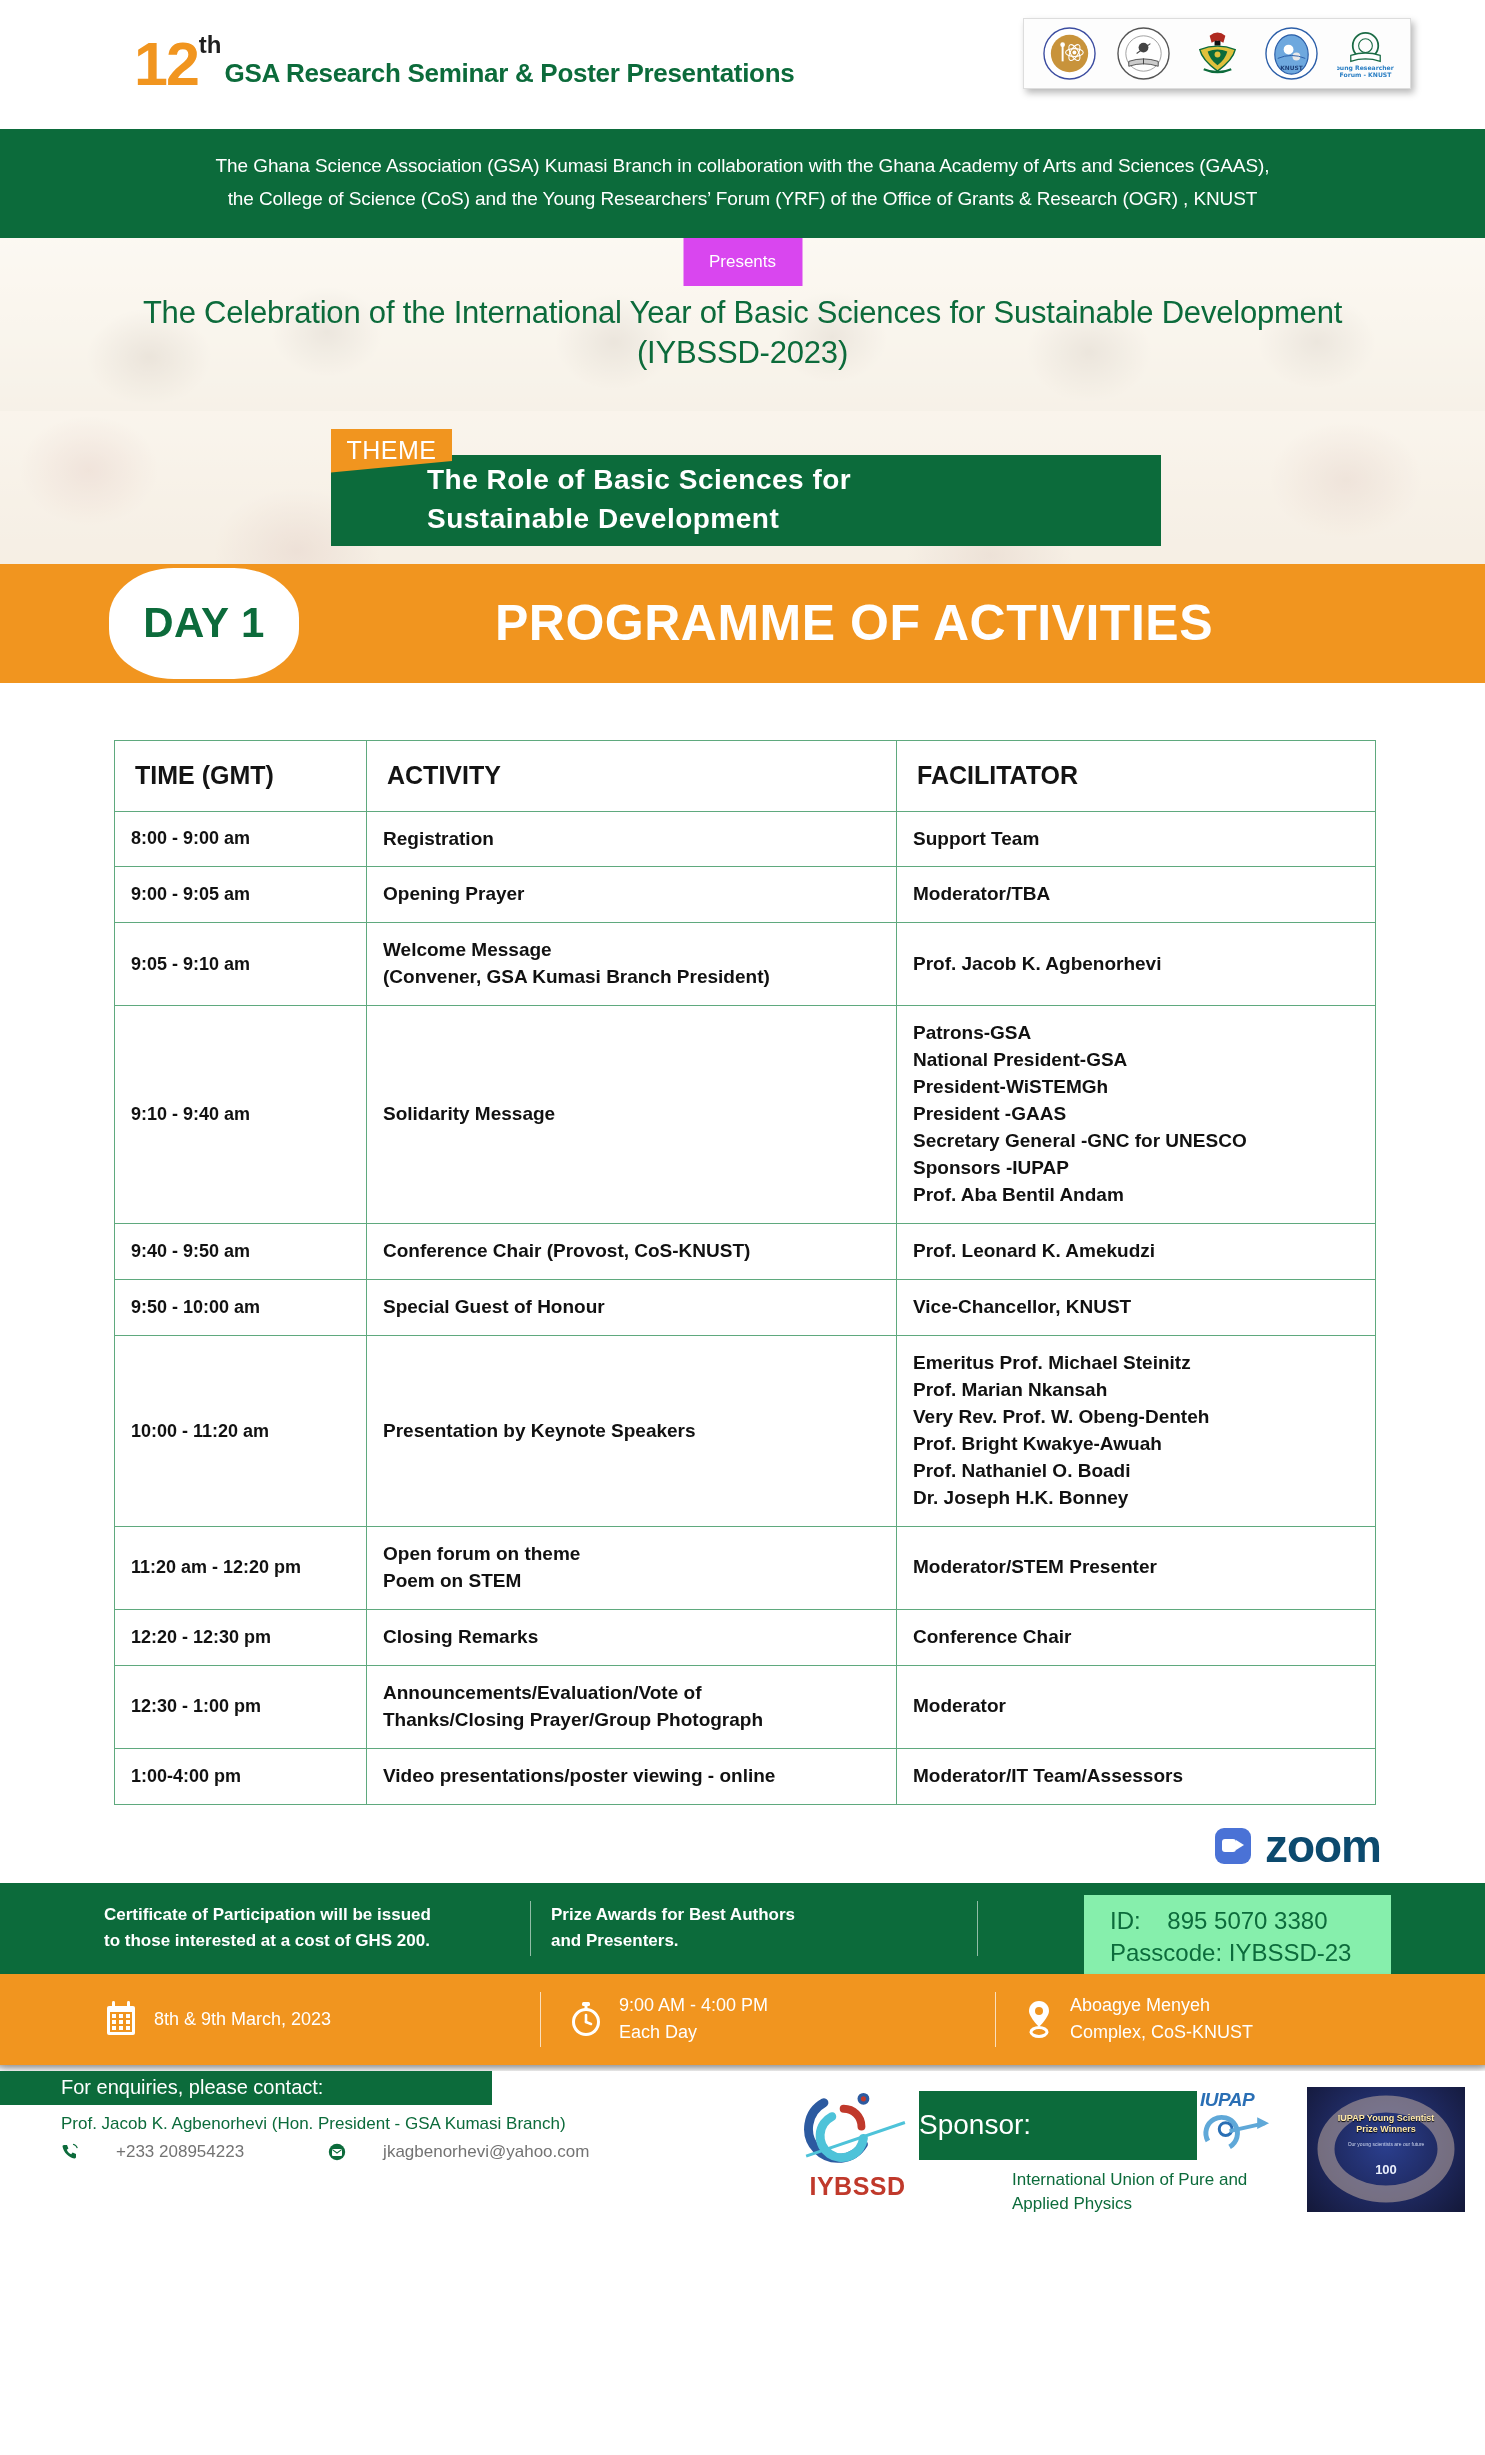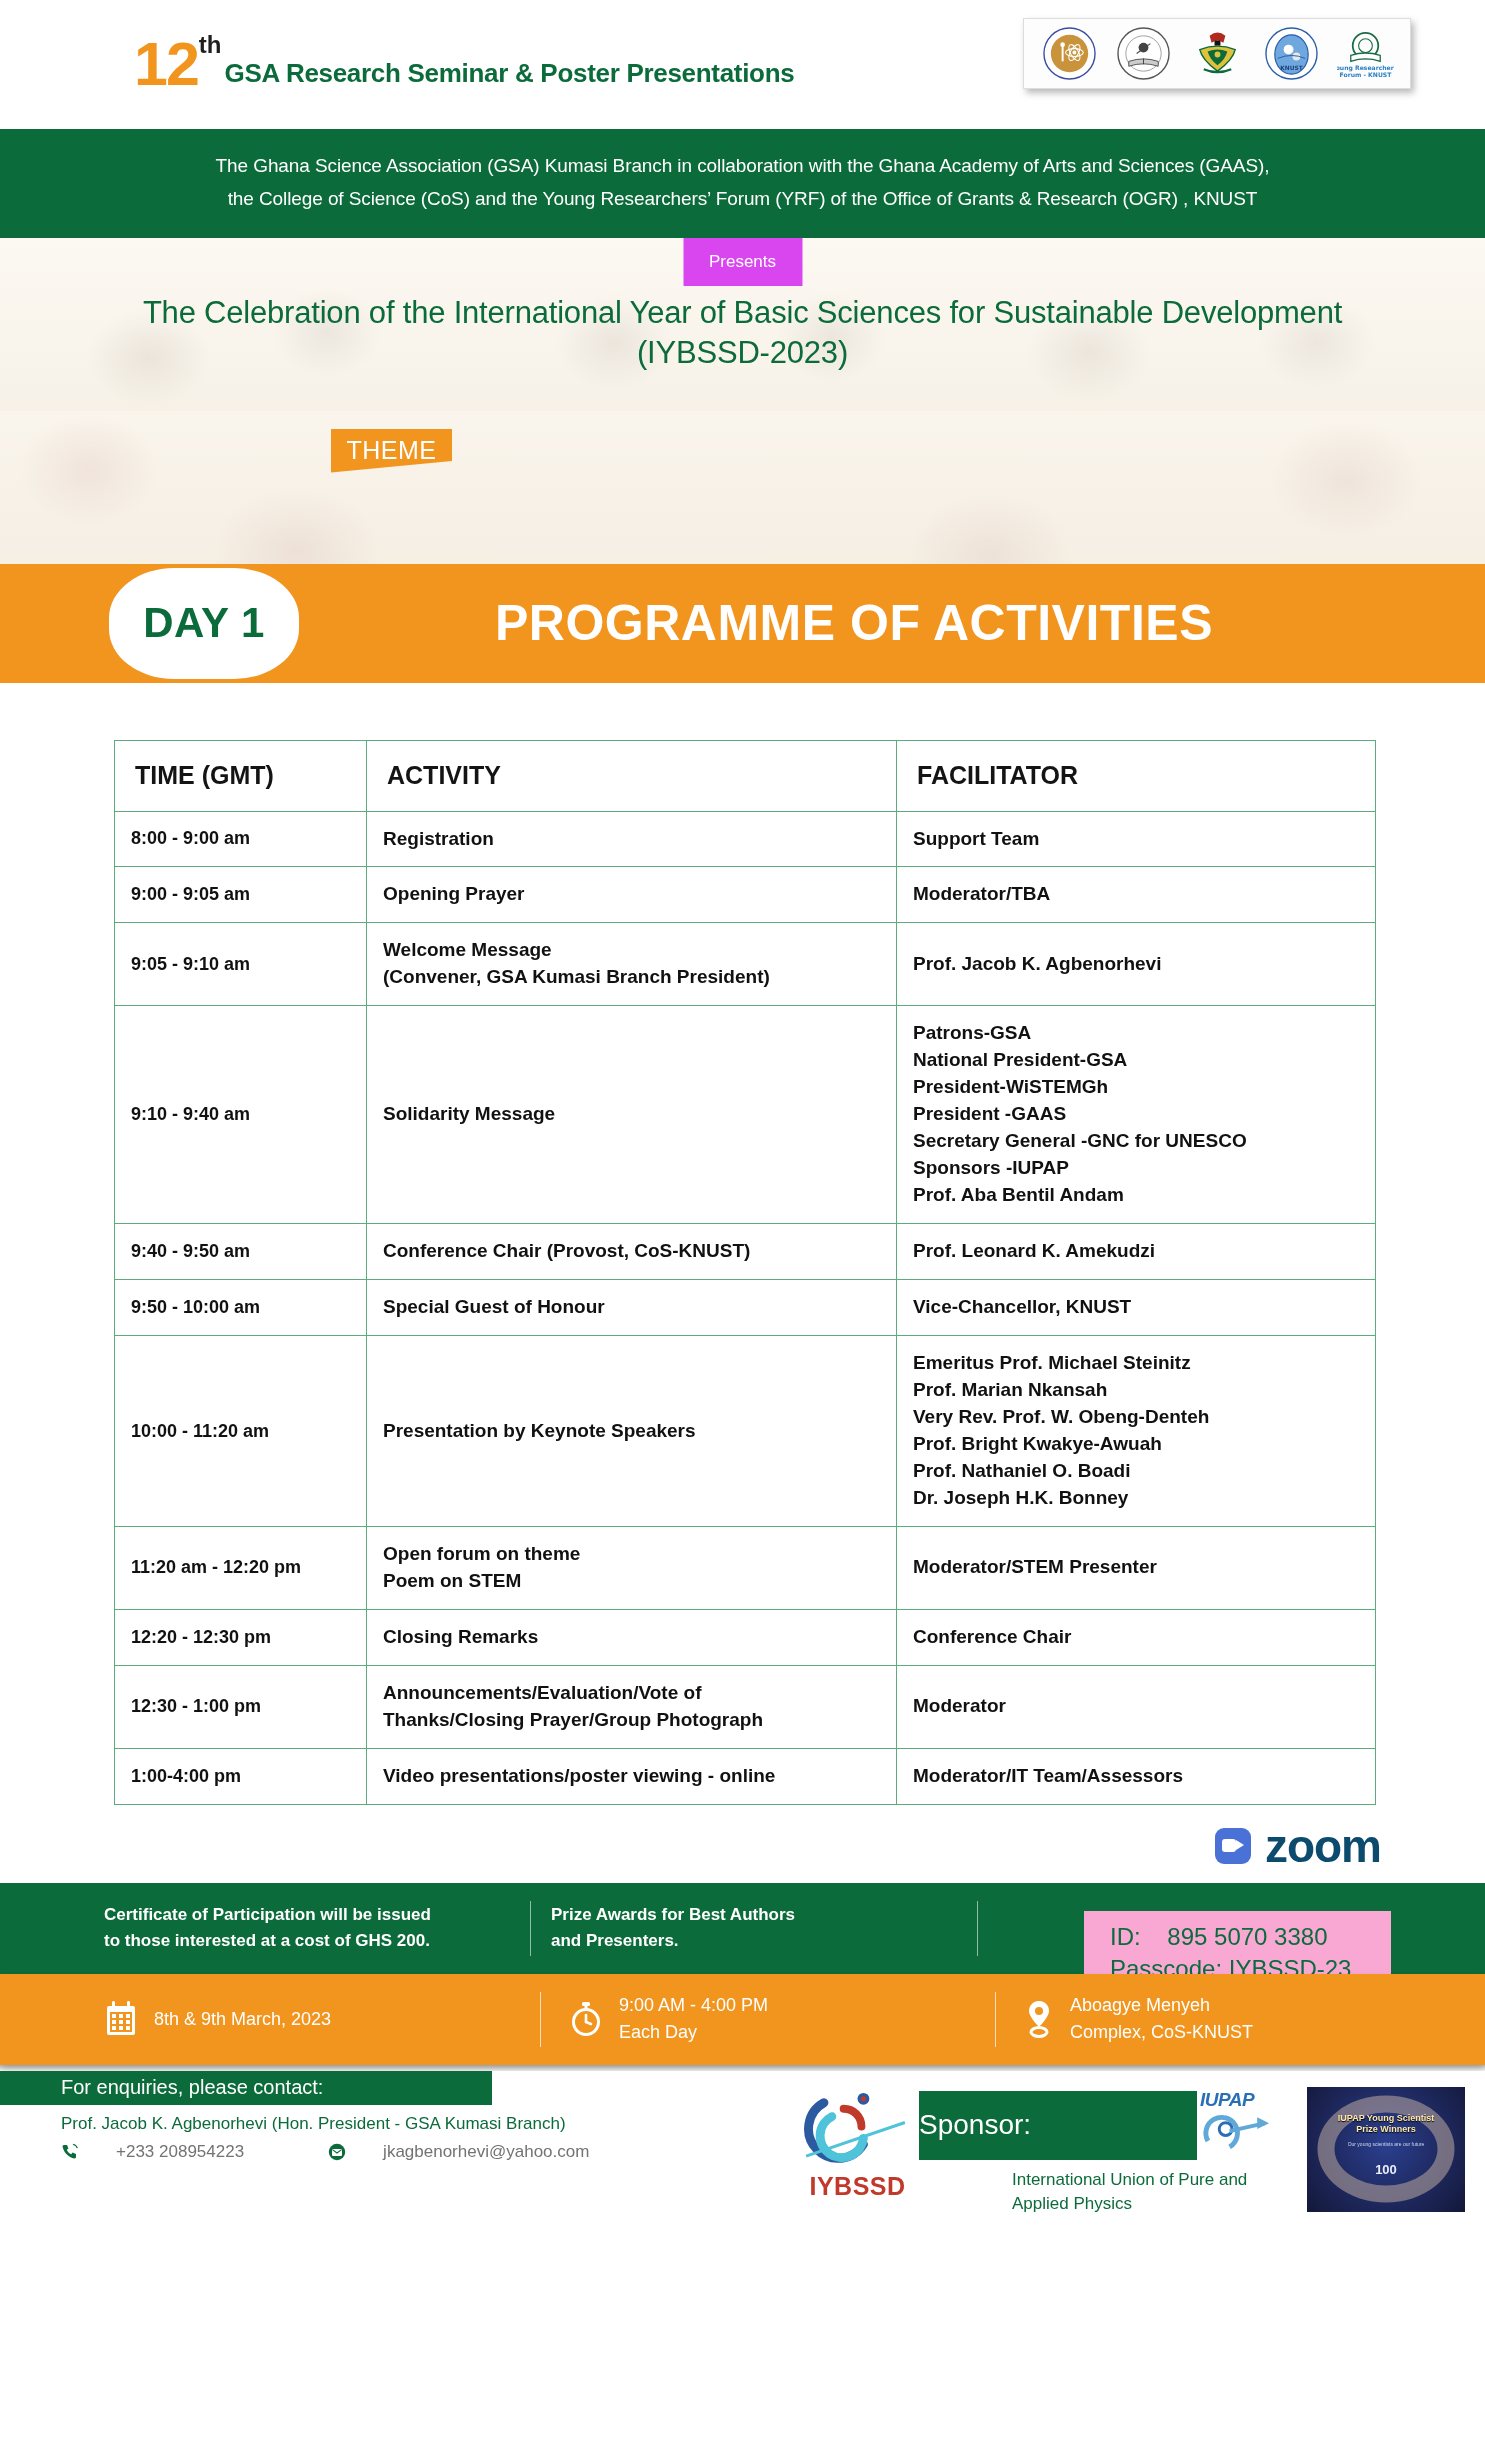--- a/index.html
+++ b/index.html
@@ -324,22 +324,22 @@
   }
   .gs-1 { margin-left: 104px; width: 426px; }
   .gs-2 { margin-left: 20px; width: 426px; }
   .gs-div {
     width: 1px; height: 55px;
     background: rgba(255,255,255,0.55);
   }
   .zoom-card {
     position: absolute;
     right: 94px;
-    top: 28px;
-    background: #f9a8d4;
+    top: 12px;
+    background: #86efac;
     padding: 10px 26px 12px;
     width: 307px;
   }
   .zoom-card div {
     color: #0C6B3B;
     font-size: 24px;
     line-height: 1.36;
     white-space: pre;
   }
 
@@ -580,20 +580,24 @@
     <div class="hero-title">
       <div>The Celebration of the International Year of Basic Sciences for Sustainable Development</div>
       <div>(IYBSSD-2023)</div>
     </div>
   </div>
 
   <div class="theme-wrap">
     <div class="theme-bg"></div>
     <div class="theme-veil"></div>
     <div class="theme-tag">THEME</div>
+    <div class="theme-box">
+      <span>The Role of Basic Sciences for</span>
+      <span>Sustainable Development</span>
+    </div>
   </div>
 
   <div class="day-banner">
     <div class="day-pill">
       <span>DAY 1</span>
     </div>
     <div class="prog-title">PROGRAMME OF ACTIVITIES</div>
   </div>
 
   <div class="table-area">

